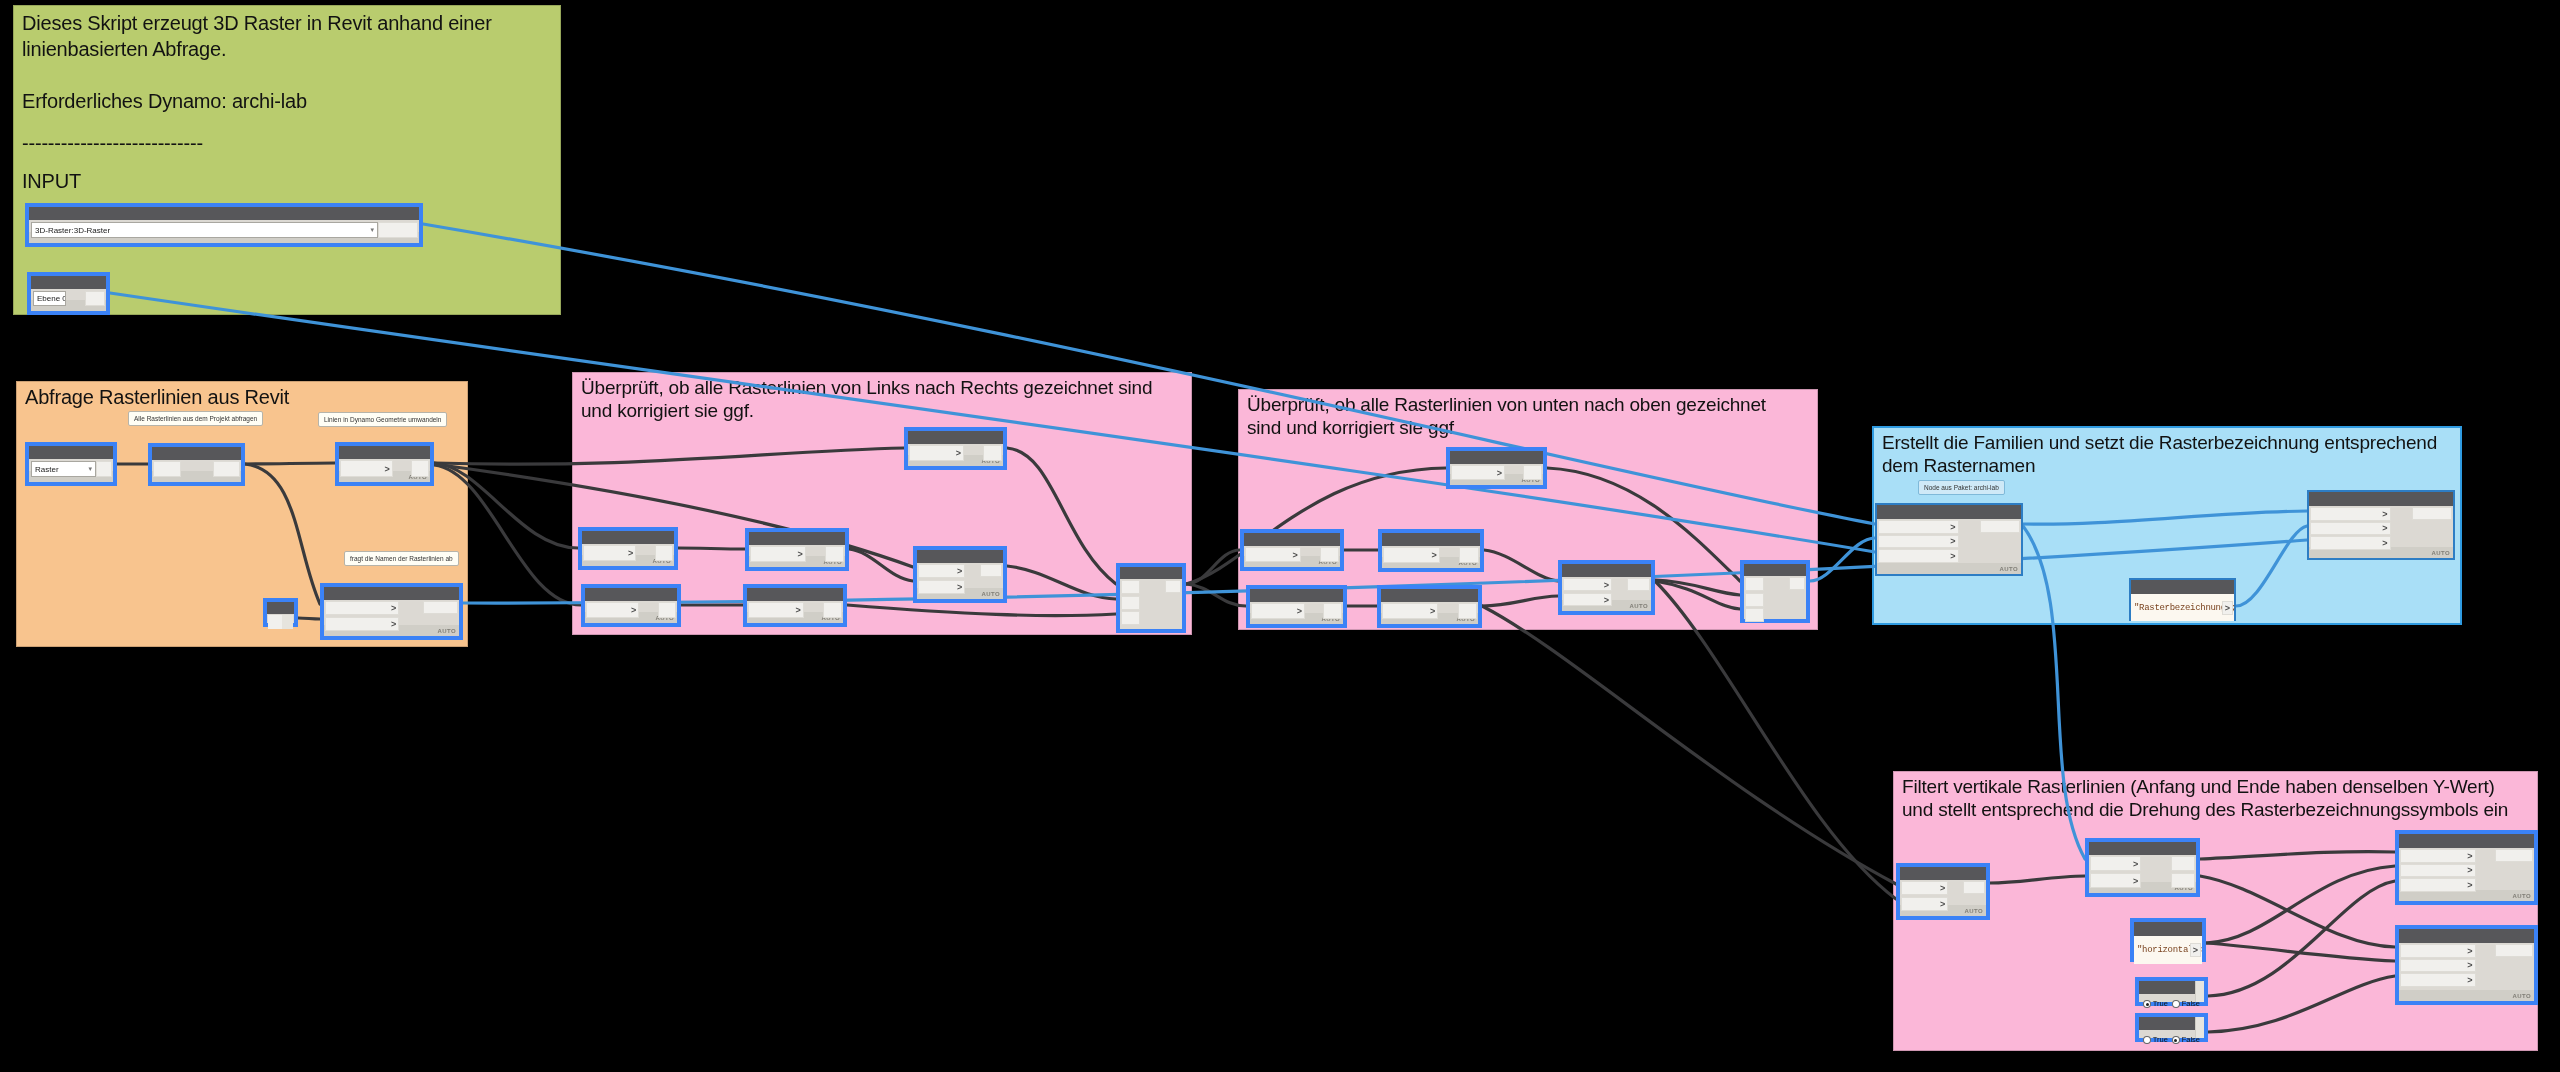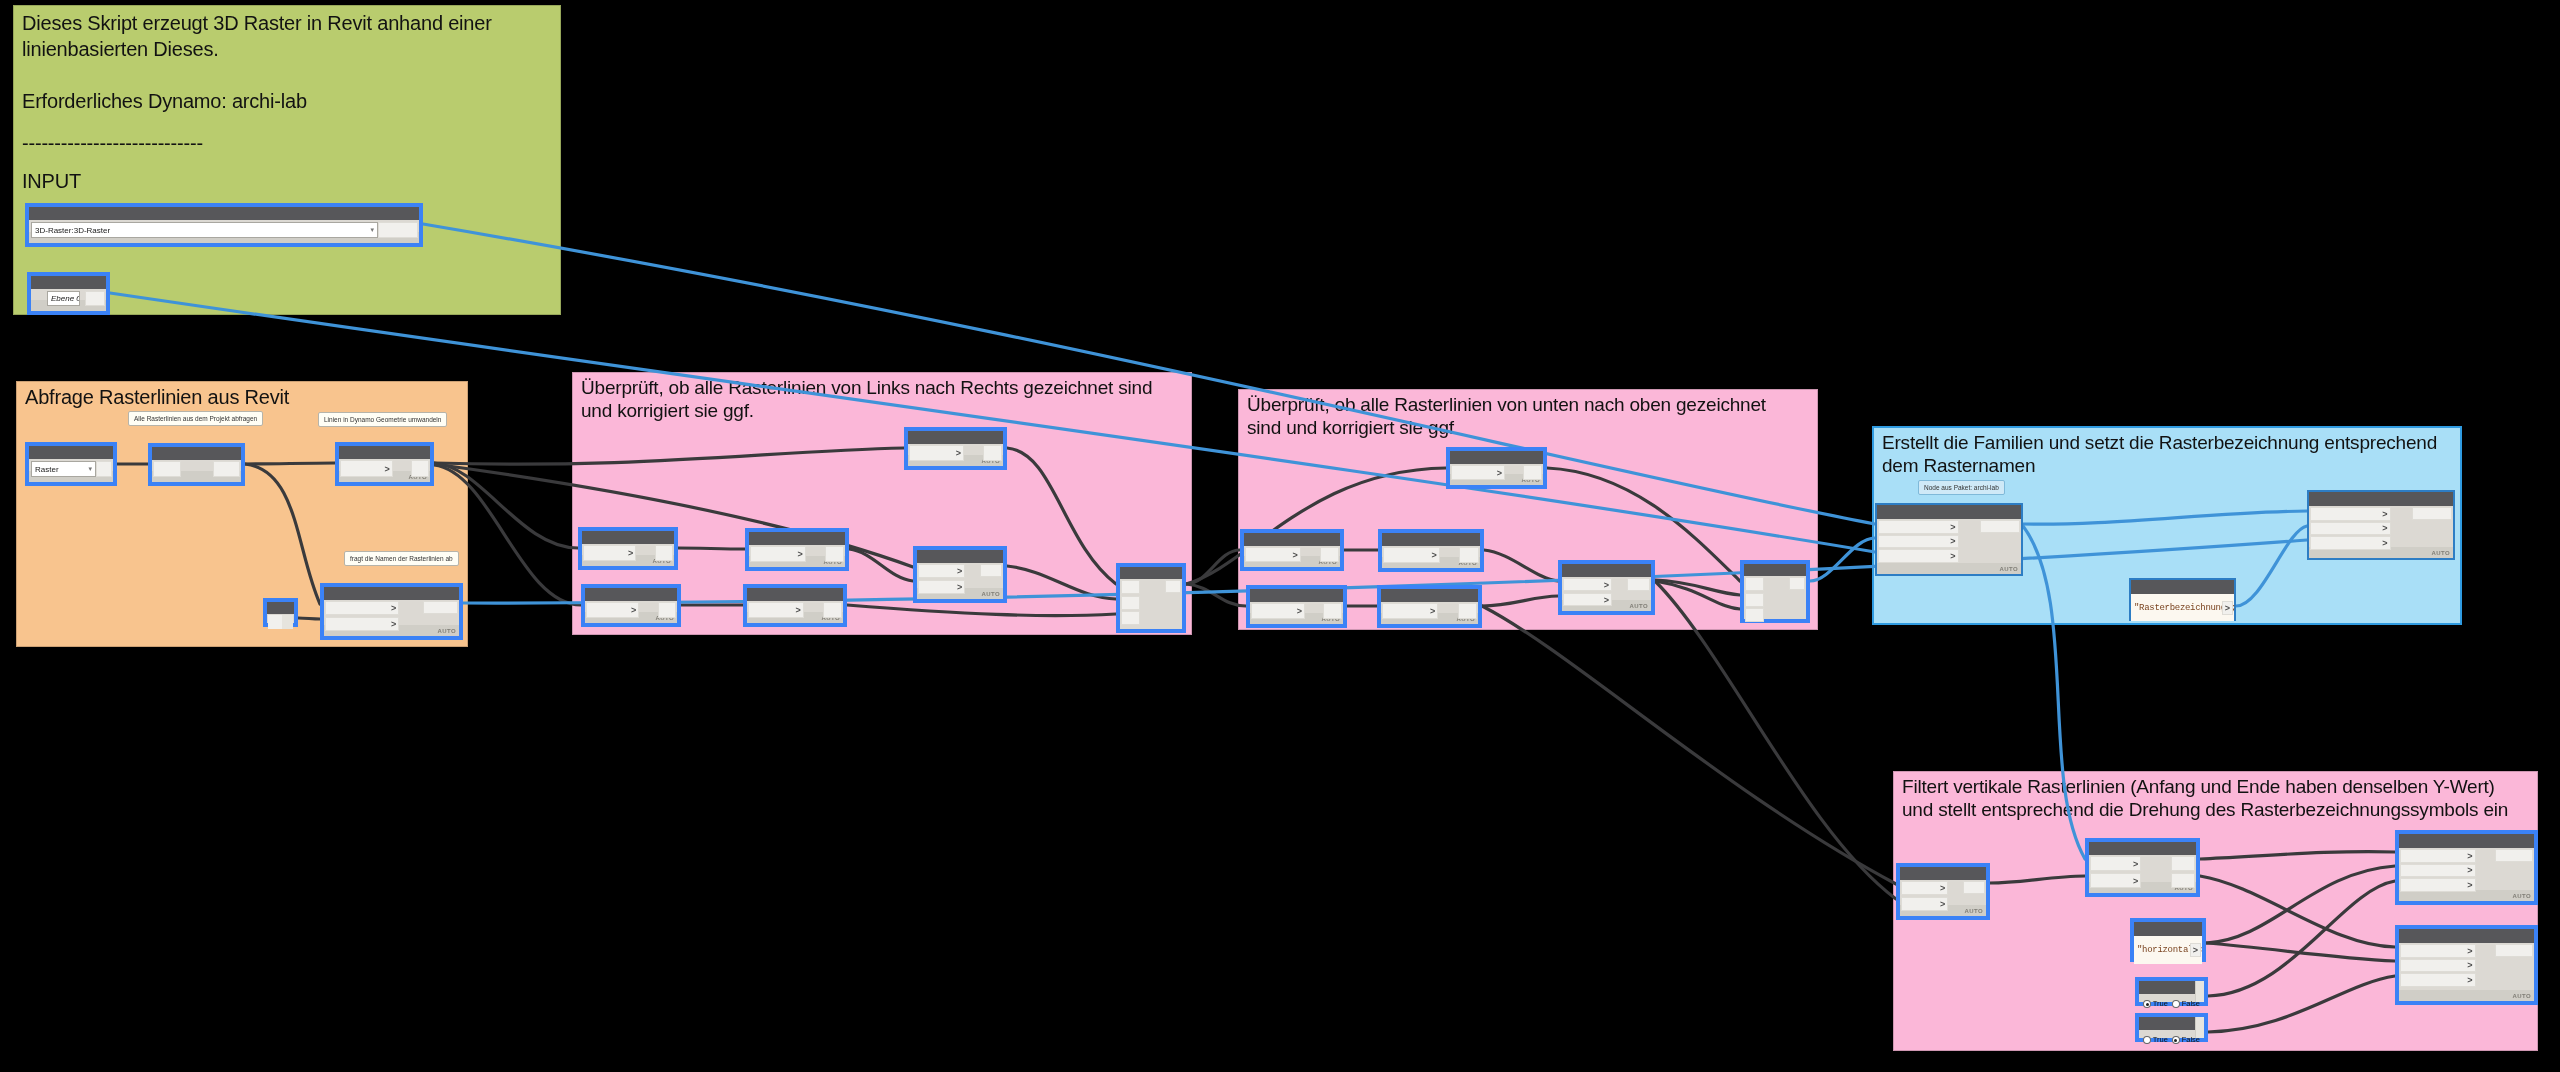--- a/index.html
+++ b/index.html
@@ -34,21 +34,21 @@
   .boolbody{position:absolute;left:0;right:0;display:flex;align-items:flex-end;padding-left:4px;box-sizing:border-box;}
   .boolout{position:absolute;right:0;top:0;bottom:0;width:8px;background:#e7e5df;border-left:1px solid #cfcdc6;}
   .minibox{position:absolute;background:#f1f0ed;}
 </style>
 </head>
 <body>
 
 <div id="canvas" style="width: 2560px; height: 1072px; background: rgb(0, 0, 0);">
     <div class="group" style="left: 13px; top: 5px; width: 548px; height: 310px; background: rgb(185, 204, 110);">
       <div class="gtitle" style="top: 6px; font-size: 20px;">Dieses Skript erzeugt 3D Raster in Revit anhand einer</div>
-      <div class="gtitle" style="top: 32px; font-size: 20px;">linienbasierten Dieses.</div>
+      <div class="gtitle" style="top: 32px; font-size: 20px;">linienbasierten Abfrage.</div>
       <div class="gtitle" style="top: 84px; font-size: 20px;">Erforderliches Dynamo: archi-lab</div>
       <div class="gtitle" style="top: 126px; font-size: 20px;">----------------------------</div>
       <div class="gtitle" style="top: 164px; font-size: 20px;">INPUT</div>
     </div>
     <div class="group" style="left: 16px; top: 381px; width: 452px; height: 266px; background: rgb(248, 196, 142);">
       <div class="gtitle" style="top: 4px; font-size: 20px;">Abfrage Rasterlinien aus Revit</div>
     </div>
     <div class="group" style="left: 572px; top: 372px; width: 620px; height: 263px; background: rgb(251, 183, 216);">
       <div class="gtitle" style="top: 4px; font-size: 19px;">Überprüft, ob alle Rasterlinien von Links nach Rechts gezeichnet sind</div>
       <div class="gtitle" style="top: 27px; font-size: 19px;">und korrigiert sie ggf.</div>
@@ -112,21 +112,21 @@
       <div class="strip" style="height: 11px;"></div>
       <div class="dd" style="left: 2px; top: 15px; height: 16px; width: 347px;">
         <div>3D-Raster:3D-Raster</div>
         <div class="caret">▾</div>
       </div>
       <div class="outbox" style="right: 1px; top: 15px; width: 40px; height: 16px;"></div>
     </div>
     <div class="node" style="left: 27px; top: 272px; width: 83px; height: 43px;">
       <div class="hd" style="height: 13px;"></div>
       <div class="strip" style="height: 11px;"></div>
-      <div class="dd" style="left: 16px; top: 15px; height: 15px; width: 33px; font-style: italic;">
+      <div class="dd" style="left: 2px; top: 15px; height: 15px; width: 33px;">
         <div>Ebene 0</div>
         <div class="caret">▾</div>
       </div>
       <div class="outbox" style="right: 1px; top: 15px; width: 20px; height: 15px;"></div>
     </div>
     <div class="node" style="left: 25px; top: 442px; width: 92px; height: 44px;">
       <div class="hd" style="height: 13px;"></div>
       <div class="strip" style="height: 11px;"></div>
       <div class="dd" style="left: 2px; top: 15px; height: 16px; width: 65px;">
         <div>Raster</div>

